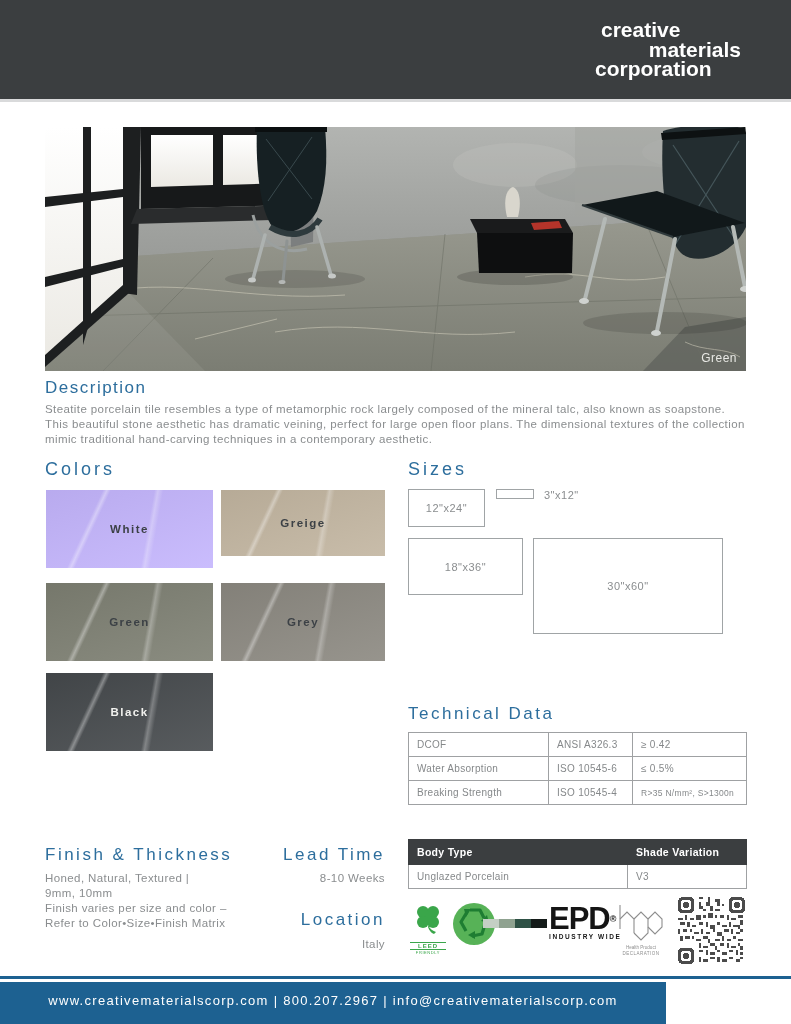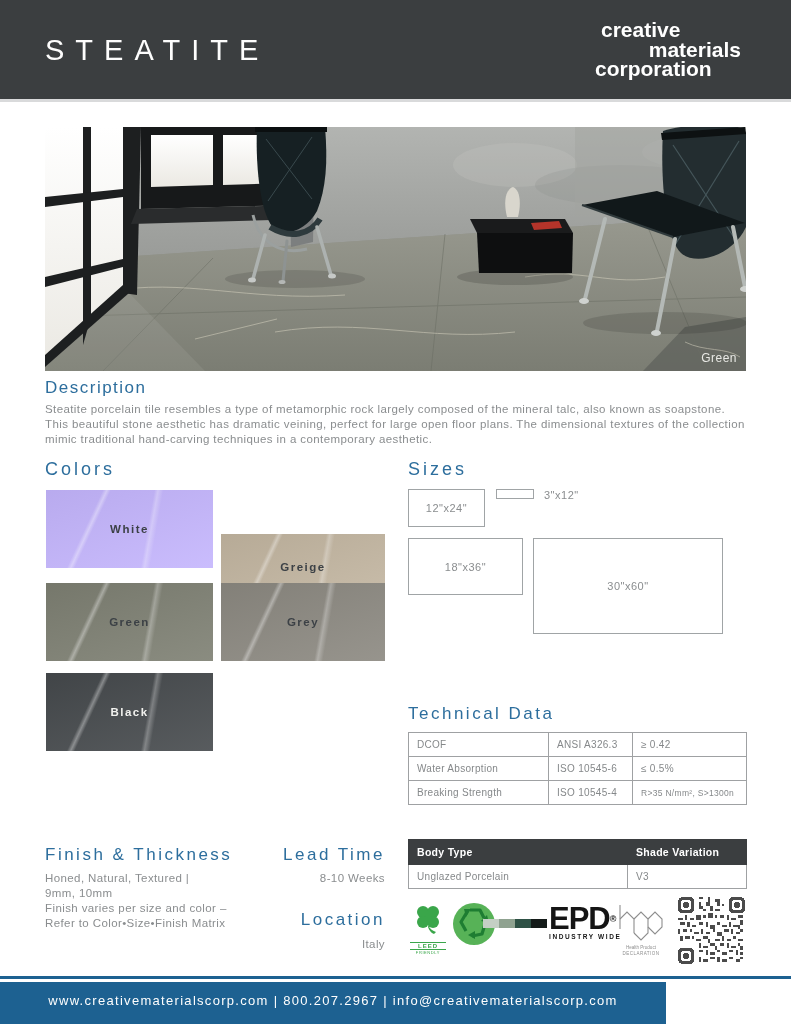--- a/index.html
+++ b/index.html
@@ -80,21 +80,20 @@
   .footer-rule { left:0; top:976px; width:791px; height:3px; background:#1d6191; }
   .footer-bar { left:0; top:982px; width:666px; height:42px; background:#1d6191; color:#fefefe; text-align:center; font-size:13px; letter-spacing:1.3px; padding-top:11px; }
 </style>
 </head>
 <body>
 
 <div class="page">
 
   <div class="abs header"></div>
   <div class="abs header-rule"></div>
-  <div class="abs product-title">STEATITE</div>
   <div class="abs logo">
     <div class="l1">creative</div>
     <div class="l2">materials</div>
     <div class="l3">corporation</div>
   </div>
 
   <div class="abs hero">
     <svg width="701" height="244" viewBox="0 0 701 244">
       <defs>
         <linearGradient id="wallG" x1="0" y1="0" x2="0" y2="1">
@@ -203,21 +202,21 @@
   </div>
   <div class="abs hero-caption">Green</div>
 
   <div class="abs h desc-head" style="letter-spacing:1.5px;">Description</div>
   <div class="abs body-text desc-body">Steatite porcelain tile resembles a type of metamorphic rock largely composed of the mineral talc, also known as soapstone. This beautiful stone aesthetic has dramatic veining, perfect for large open floor plans.  The dimensional textures of the collection mimic traditional hand-carving techniques in a contemporary aesthetic.</div>
 
   <div class="abs h h-big colors-head">Colors</div>
   <div class="swatch" style="left: 46px; top: 490px; width: 167px; height: 78px; background-color: #c4b5fd;">
     <span>White</span>
   </div>
-  <div class="swatch" style="left: 221px; top: 490px; width: 164px; height: 66px; background-color: rgb(194, 181, 160); margin-top: 44px;">
+  <div class="swatch" style="left: 221px; top: 490px; width: 164px; height: 66px; background-color: rgb(194, 181, 160);">
     <span>Greige</span>
   </div>
   <div class="swatch" style="left: 46px; top: 583px; width: 167px; height: 78px; background-color: rgb(125, 127, 114);">
     <span>Green</span>
   </div>
   <div class="swatch dark" style="left: 46px; top: 673px; width: 167px; height: 78px; background-color: rgb(69, 73, 76);">
     <span>Black</span>
   </div>
   <div class="swatch" style="left: 221px; top: 583px; width: 164px; height: 78px; background-color: rgb(139, 136, 128);">
     <span>Grey</span>

